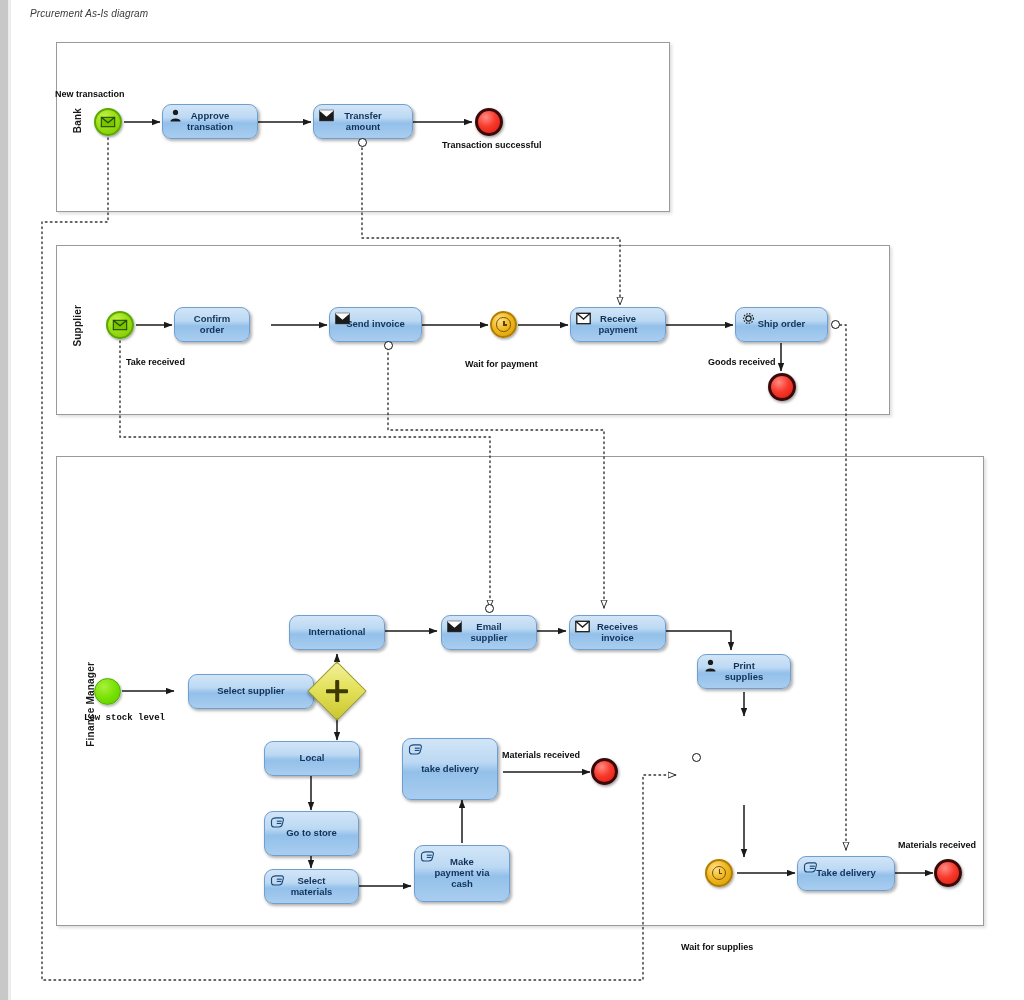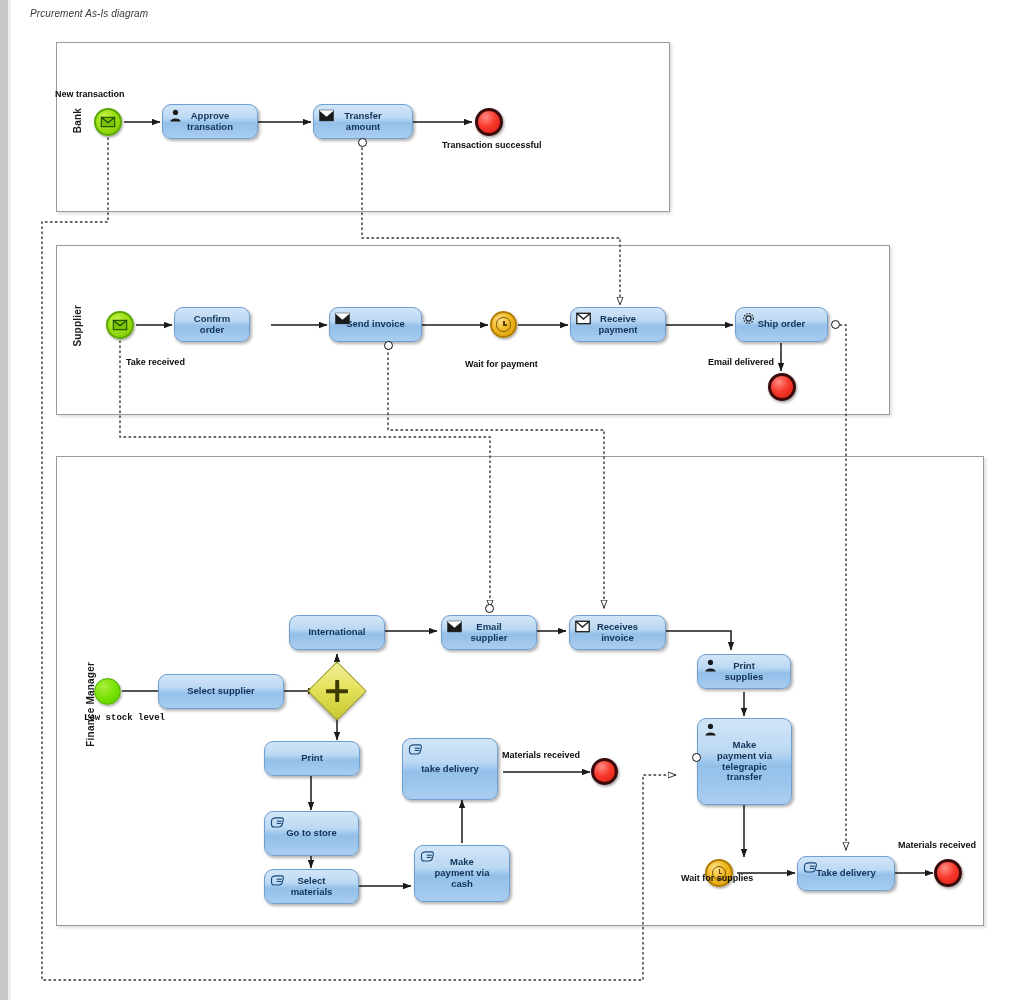--- a/index.html
+++ b/index.html
@@ -242,40 +242,40 @@
     <svg class="task-icon" viewBox="0 0 15 15">
       <g fill="none" stroke="#1b1b1b" stroke-width="1.3">
         <circle cx="7.5" cy="7.5" r="3"></circle>
         <circle cx="7.5" cy="7.5" r="5.6" stroke-dasharray="1.7,1.6"></circle>
       </g>
     </svg>
     <span class="lbl">Ship order</span>
   </div>
   <div class="boundary" style="left:831px;top:320px;"></div>
 
-  <div class="elabel" style="left:708px;top:358px;">Email delivered</div>
+  <div class="elabel" style="left:708px;top:358px;">Goods received</div>
   <div class="event ev-end" style="left:768px;top:373px;width:28px;height:28px;"></div>
 
   <div class="event ev-start-plain" style="left:94px;top:678px;width:27px;height:27px;"></div>
   <div class="elabel" style="left:84px;top:714px;font-family:Liberation Mono, monospace;">Low stock level</div>
 
-  <div class="task" style="left:158px;top:674px;width:126px;height:35px;">
+  <div class="task" style="left:188px;top:674px;width:126px;height:35px;">
     <span class="lbl">Select supplier</span>
   </div>
 
   <div class="gateway" style="left:316px;top:670px;">
     <div class="gw-x" style="transform:translate(-50%,-50%) rotate(-45deg);"></div>
   </div>
 
   <div class="task" style="left:289px;top:615px;width:96px;height:35px;">
     <span class="lbl">International</span>
   </div>
 
   <div class="task" style="left:264px;top:741px;width:96px;height:35px;">
-    <span class="lbl">Print</span>
+    <span class="lbl">Local</span>
   </div>
 
   <div class="task" style="left:441px;top:615px;width:96px;height:35px;">
     <svg class="task-icon" viewBox="0 0 15 12">
       <rect x="0.8" y="0.8" width="13.4" height="10.4" fill="#1b1b1b" stroke="#1b1b1b" stroke-width="1"></rect>
       <path d="M0.8,0.8 L7.5,6.6 L14.2,0.8" fill="#ffffff" stroke="#ffffff" stroke-width="1.1"></path>
     </svg>
     <span class="lbl">Email supplier</span>
   </div>
   <div class="boundary" style="left:485px;top:604px;"></div>
@@ -289,27 +289,20 @@
   </div>
 
   <div class="task" style="left:697px;top:654px;width:94px;height:35px;">
     <svg class="task-icon" viewBox="0 0 15 13">
       <circle cx="7.5" cy="3.4" r="2.6" fill="#1b1b1b"></circle>
       <path d="M2.4,12.6 C2.4,8.4 12.6,8.4 12.6,12.6 z" fill="#1b1b1b"></path>
     </svg>
     <span class="lbl">Print supplies</span>
   </div>
 
-  <div class="task" style="left:697px;top:718px;width:95px;height:87px;">
-    <svg class="task-icon" viewBox="0 0 15 13">
-      <circle cx="7.5" cy="3.4" r="2.6" fill="#1b1b1b"></circle>
-      <path d="M2.4,12.6 C2.4,8.4 12.6,8.4 12.6,12.6 z" fill="#1b1b1b"></path>
-    </svg>
-    <span class="lbl">Make payment via telegrapic transfer</span>
-  </div>
   <div class="boundary" style="left:692px;top:753px;"></div>
 
   <div class="task" style="left:264px;top:811px;width:95px;height:45px;">
     <svg class="task-icon" viewBox="0 0 16 13">
       <g fill="none" stroke="#1b4a7a" stroke-width="1.2" stroke-linejoin="round">
         <path d="M1.6,4.6 C1.6,2.4 4.2,1.5 6.6,1.6 L12.4,1.6 C14,1.6 14.6,3 14.2,4.2 L13.1,8.6 C12.7,10.3 11.6,11.3 9.6,11.3 L4.4,11.3 C2.6,11.3 1.6,10.2 1.6,8.6 z"></path>
         <path d="M7.2,5.1 L12.6,5.1"></path>
         <path d="M7.2,7.5 L12.2,7.5"></path>
       </g>
     </svg>
@@ -348,21 +341,21 @@
     </svg>
     <span class="lbl">take delivery</span>
   </div>
 
   <div class="elabel" style="left:502px;top:751px;">Materials received</div>
   <div class="event ev-end" style="left:591px;top:758px;width:27px;height:27px;"></div>
 
   <div class="event ev-timer" style="left:705px;top:859px;width:28px;height:28px;">
     <div class="ev-timer-inner"></div>
   </div>
-  <div class="elabel" style="left:681px;top:874px;">Wait for supplies</div>
+  <div class="elabel" style="left:681px;top:943px;">Wait for supplies</div>
 
   <div class="task" style="left:797px;top:856px;width:98px;height:35px;">
     <svg class="task-icon" viewBox="0 0 16 13">
       <g fill="none" stroke="#1b4a7a" stroke-width="1.2" stroke-linejoin="round">
         <path d="M1.6,4.6 C1.6,2.4 4.2,1.5 6.6,1.6 L12.4,1.6 C14,1.6 14.6,3 14.2,4.2 L13.1,8.6 C12.7,10.3 11.6,11.3 9.6,11.3 L4.4,11.3 C2.6,11.3 1.6,10.2 1.6,8.6 z"></path>
         <path d="M7.2,5.1 L12.6,5.1"></path>
         <path d="M7.2,7.5 L12.2,7.5"></path>
       </g>
     </svg>
     <span class="lbl">Take delivery</span>

